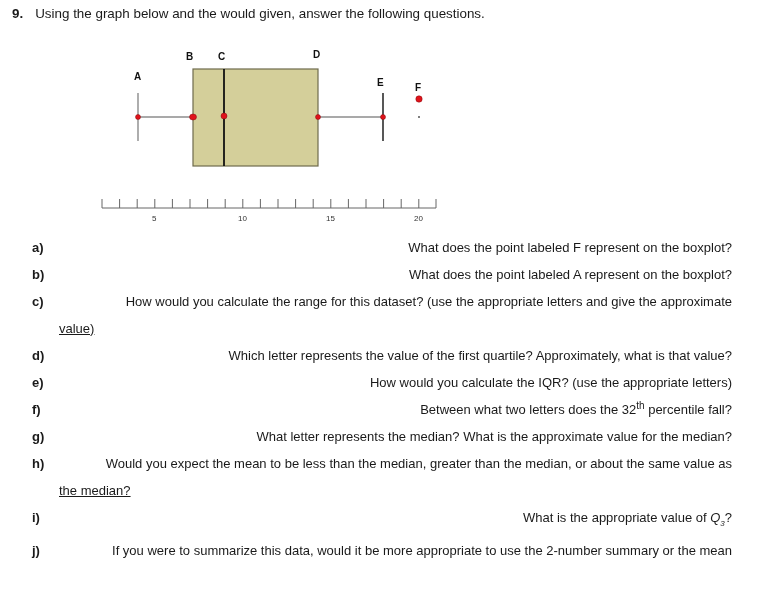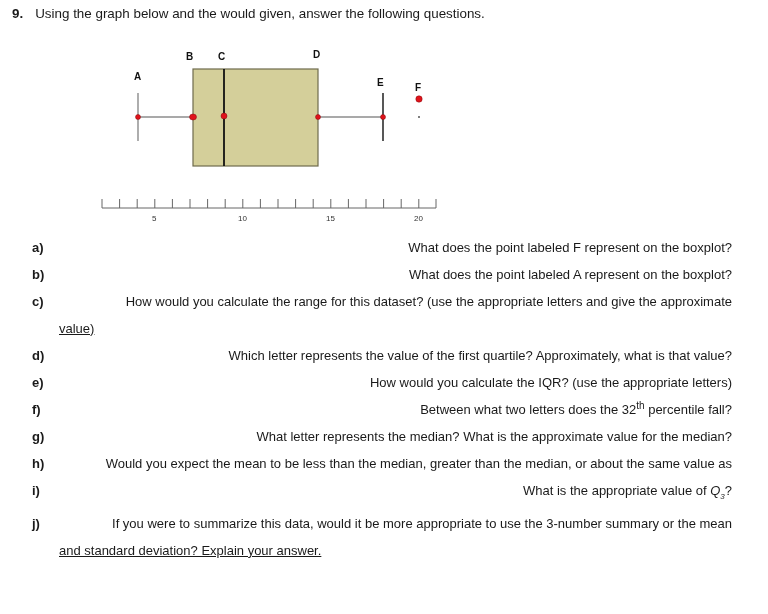--- a/index.html
+++ b/index.html
@@ -119,22 +119,22 @@
     <span class="text"><span>Between what two letters does the 32</span><sup>th</sup><span> percentile fall?</span></span>
   </div>
   <div class="qline">
     <span class="letter">g)</span>
     <span class="text">What letter represents the median?   What is the approximate value for the median?</span>
   </div>
   <div class="qline">
     <span class="letter">h)</span>
     <span class="text">Would you expect the mean to be less than the median, greater than the median, or about the same value as</span>
   </div>
+  <div class="cont">the median?</div>
   <div class="qline">
     <span class="letter">i)</span>
     <span class="text"><span>What is the appropriate value of </span><span class="ital">Q</span><sub class="ital" style="font-size:8px">3</sub><span>?</span></span>
   </div>
   <div class="qline">
     <span class="letter">j)</span>
-    <span class="text">If you were to summarize this data, would it be more appropriate to use the 3-number summary or the mean</span>
+    <span class="text">If you were to summarize this data, would it be more appropriate to use the 2-number summary or the mean</span>
   </div>
-  <div class="cont">and standard deviation?  Explain your answer.</div>
 </div>
 
 </body></html>

